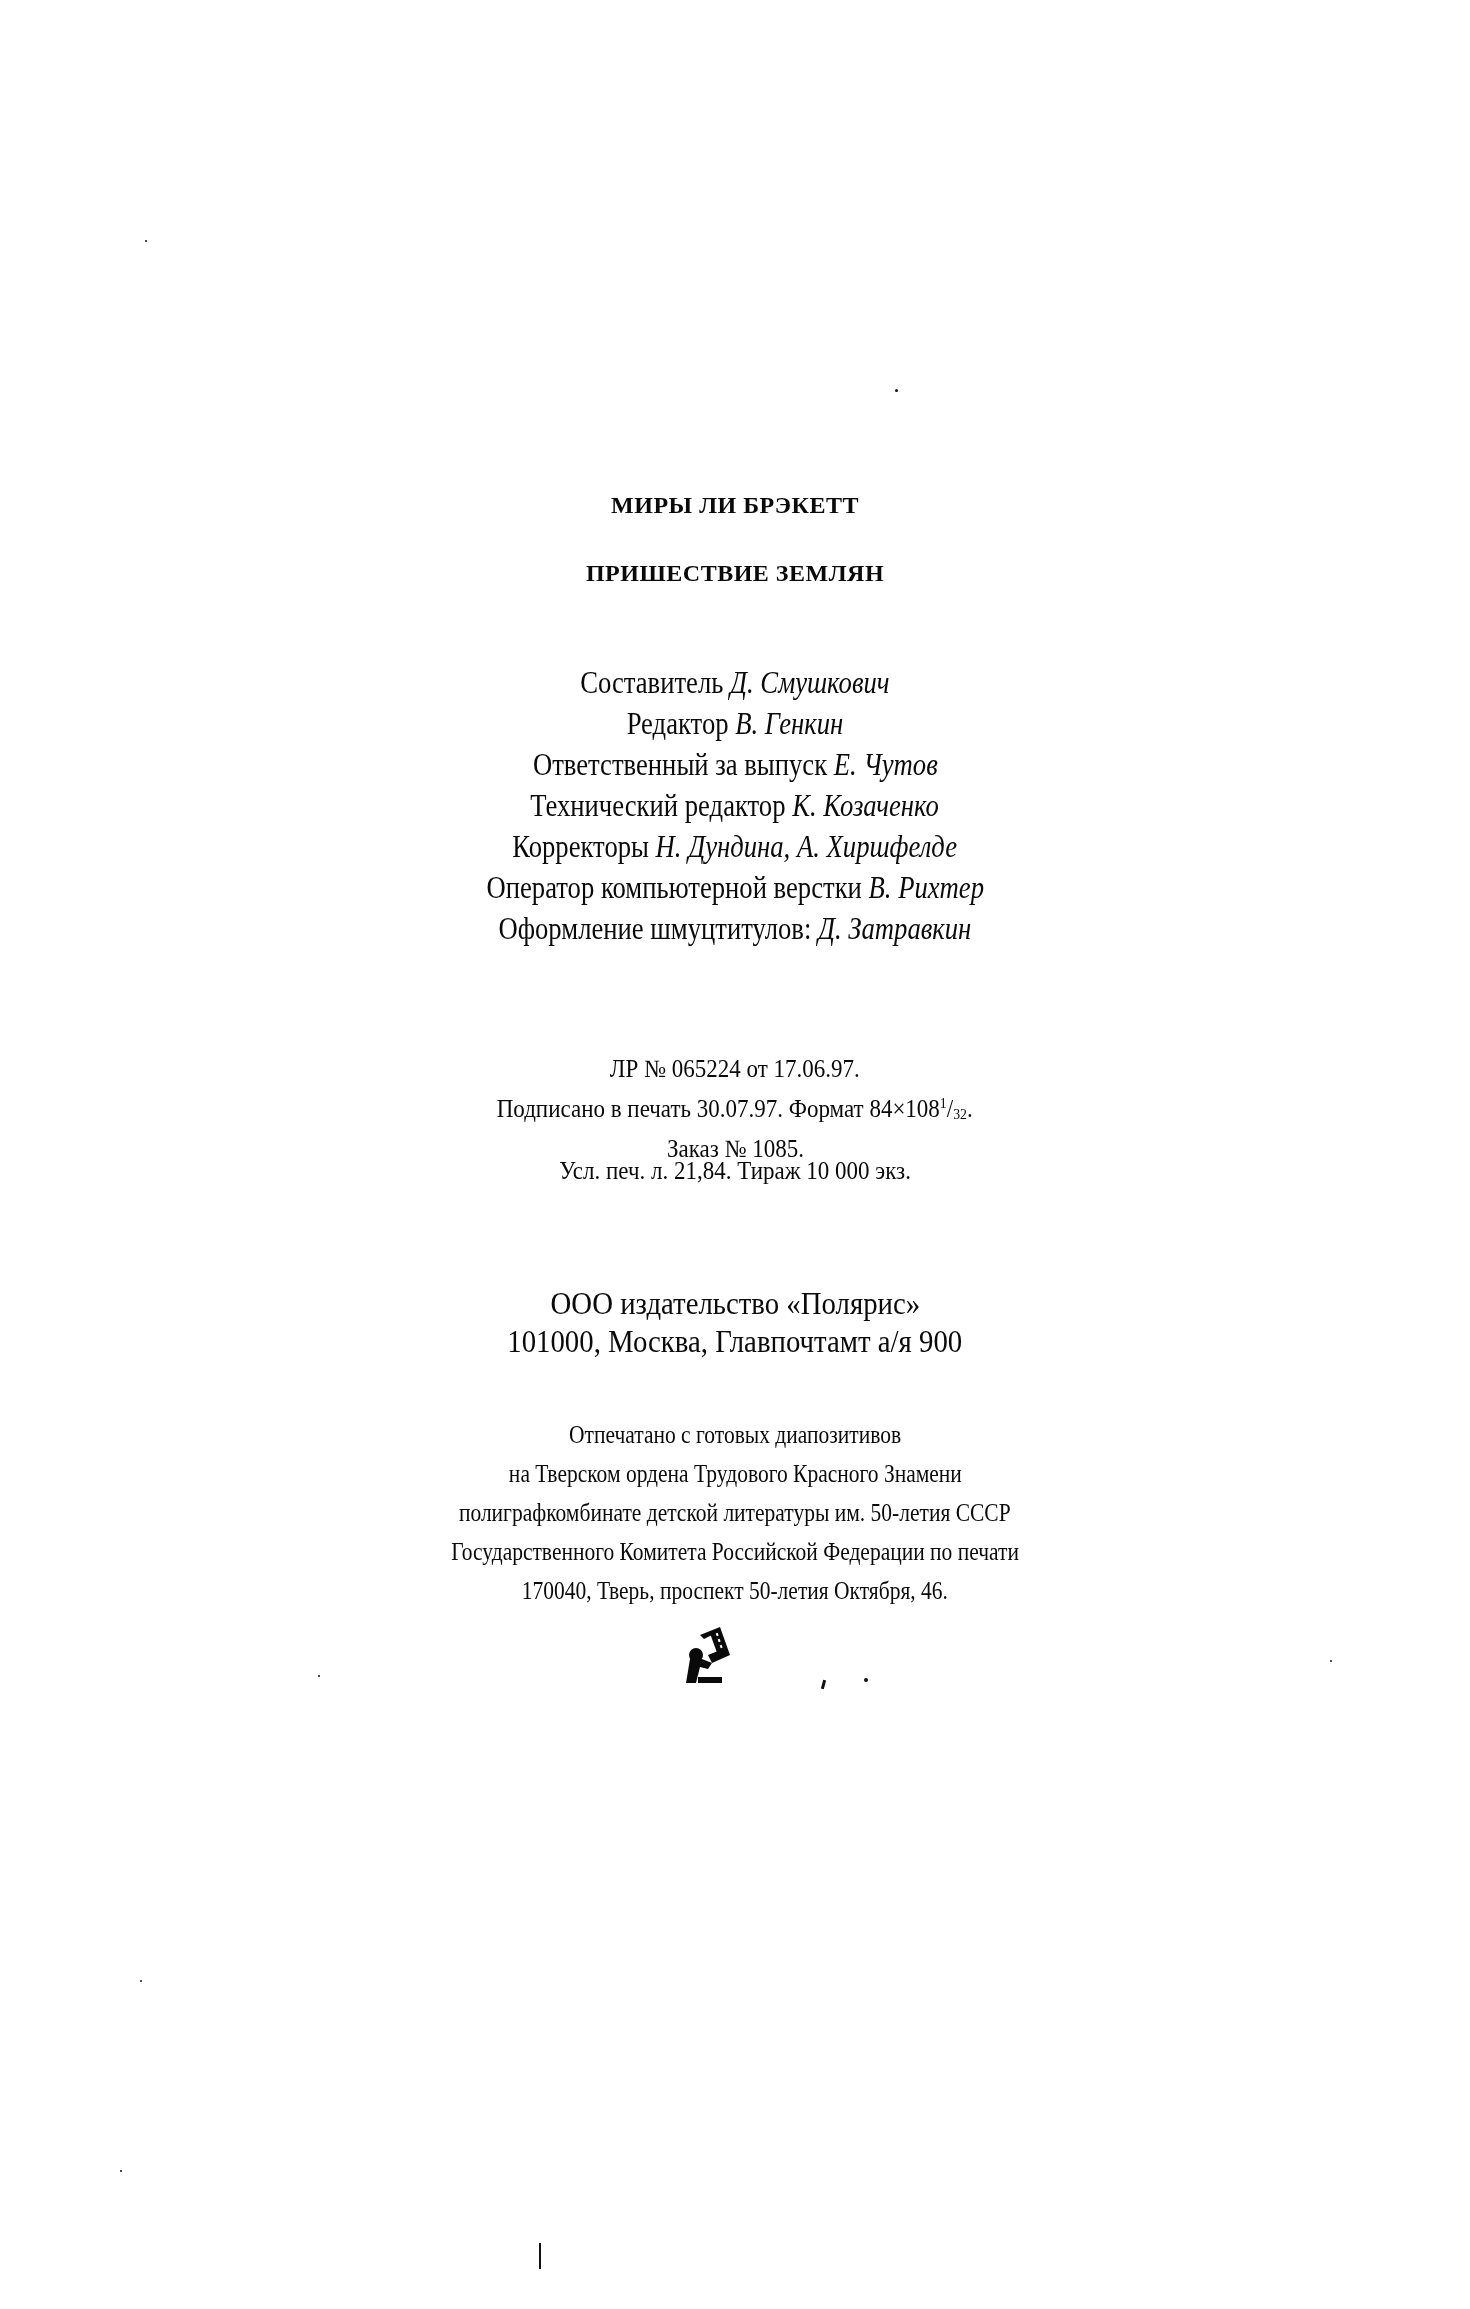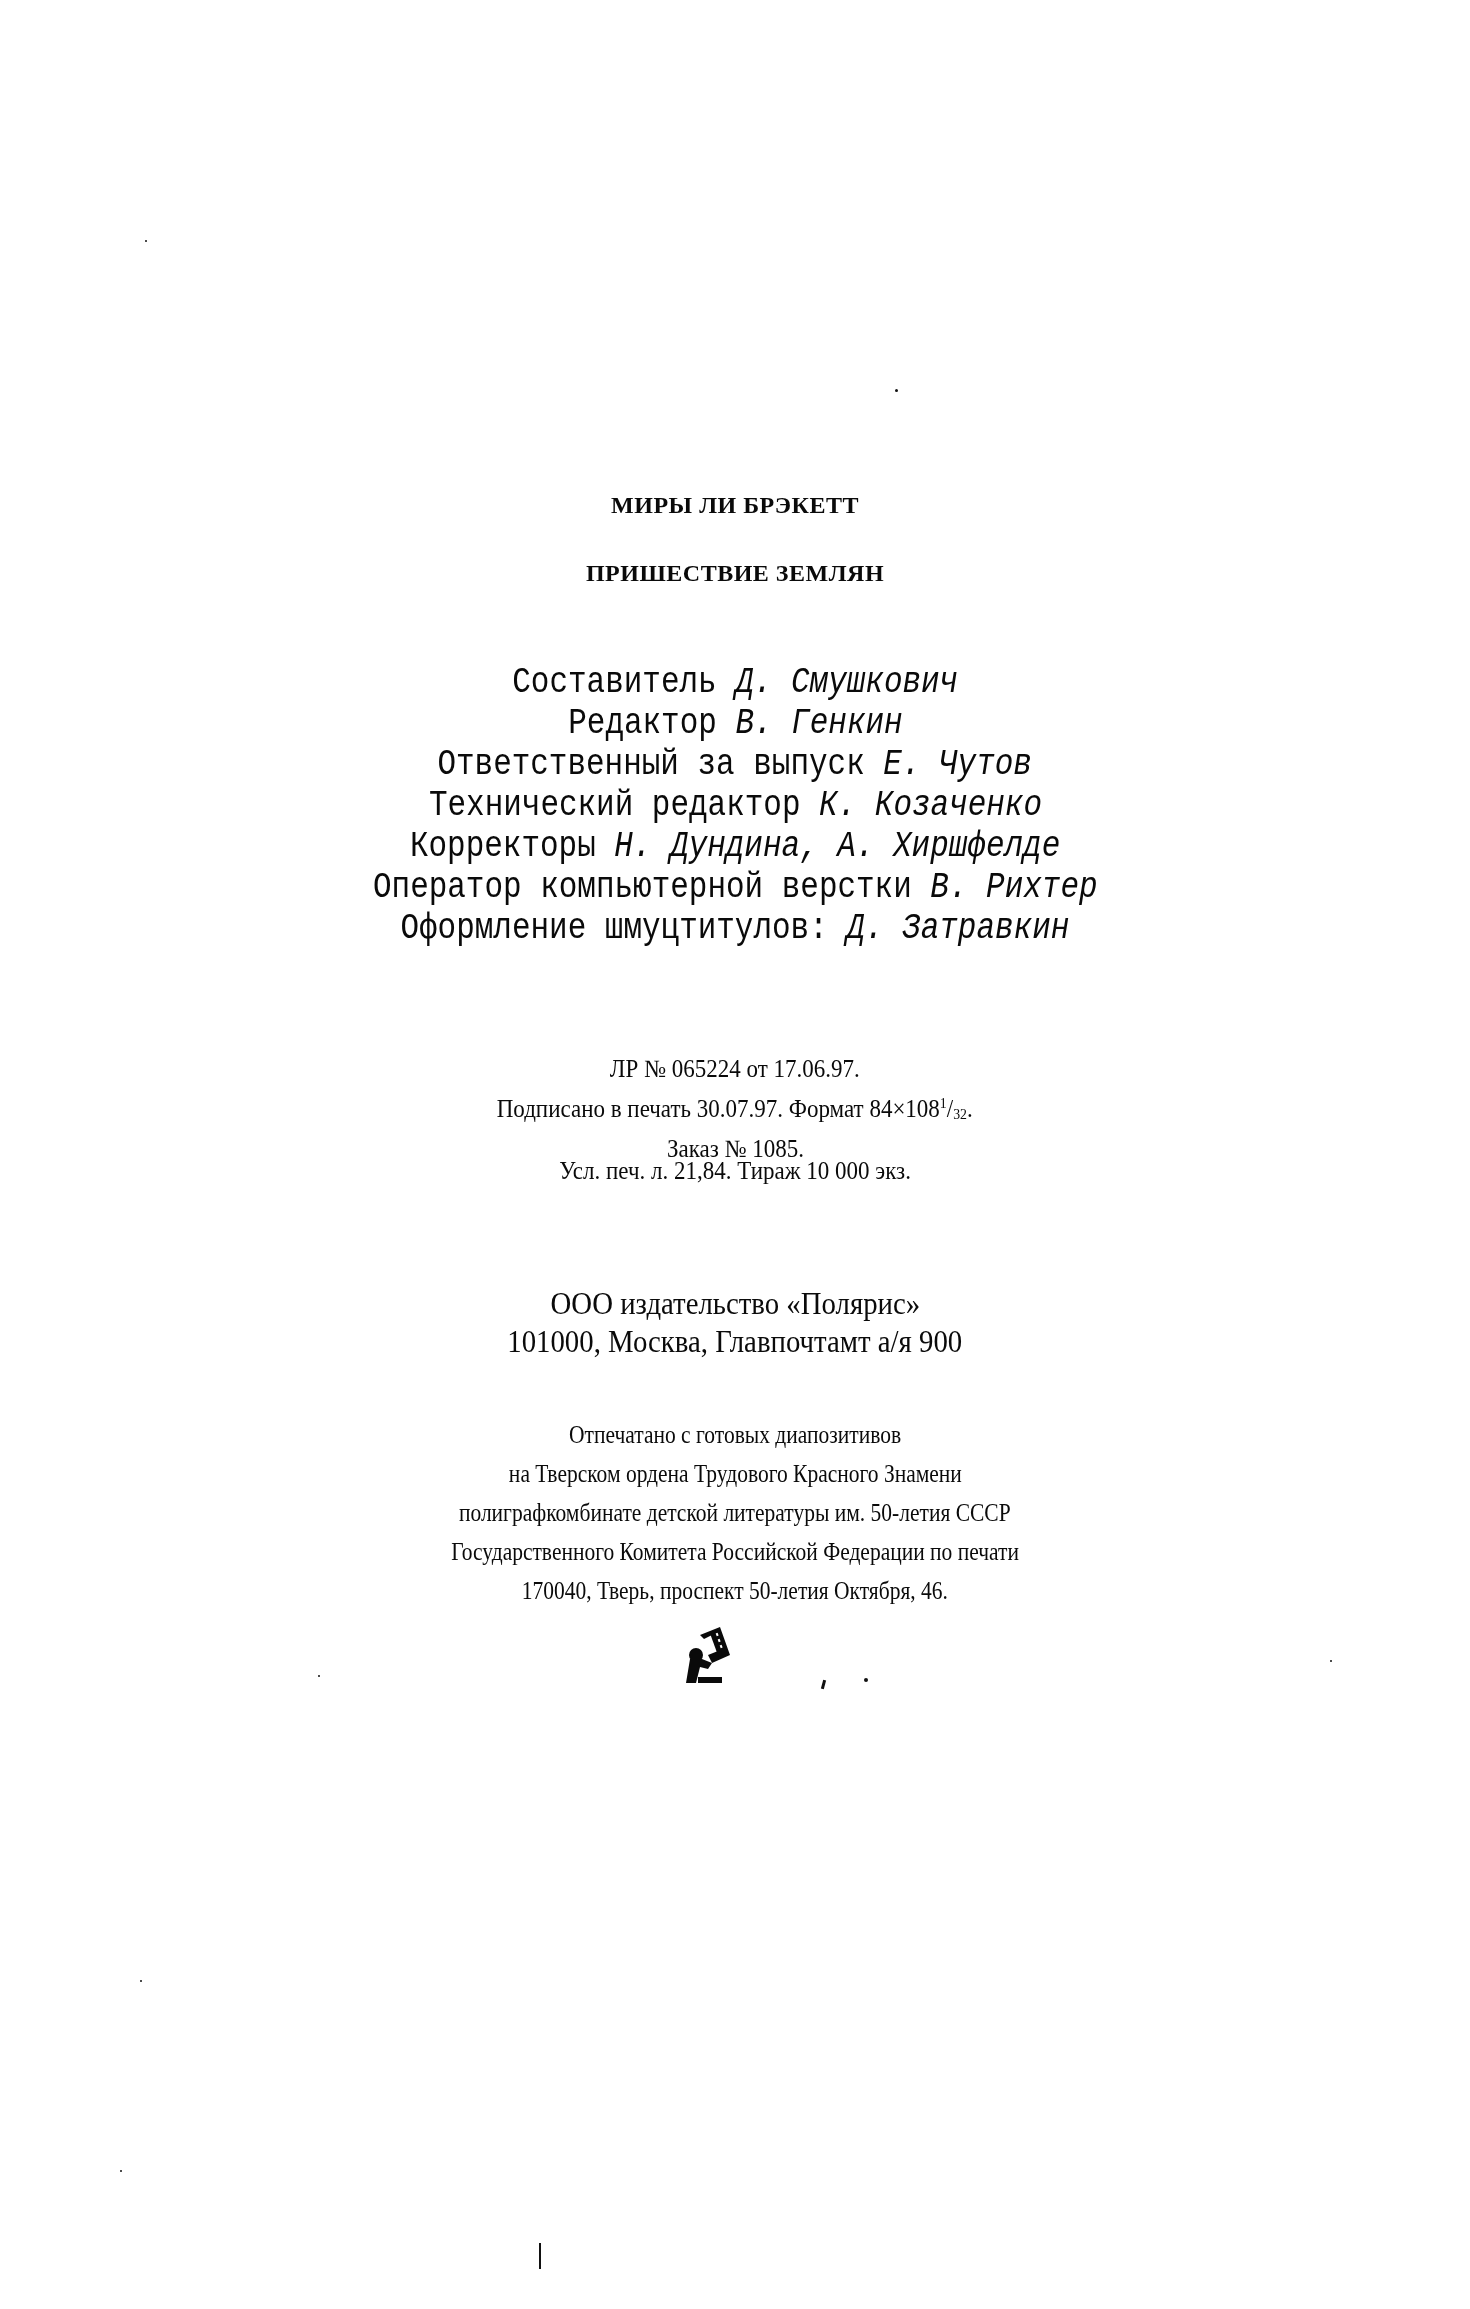--- a/index.html
+++ b/index.html
@@ -4,21 +4,21 @@
 <style>
   html, body { margin: 0; padding: 0; background: #ffffff; }
   body { width: 1470px; height: 2309px; position: relative; overflow: hidden;
          font-family: "Liberation Serif", "DejaVu Serif", serif; color: #0a0a0a; }
   .page { position: absolute; left: 0; top: 0; width: 1470px; height: 2309px; background: #fff; }
   .line { position: absolute; left: 0; width: 1470px; text-align: center; white-space: nowrap; }
   .line > span.inner { display: inline-block; transform-origin: center center; }
   .title { font-weight: bold; font-size: 24px; letter-spacing: 0.5px; }
   .title1 { top: 492px; }
   .title2 { top: 560px; text-align: center; }
-  .credit { font-size: 36px; line-height: 41px; font-family: Liberation Mono, monospace; }
+  .credit { font-size: 31px; line-height: 41px; }
   .credit .inner { transform: scaleX(0.86); }
   .credit em { font-style: italic; }
   .imprint { font-size: 25px; font-weight: normal; line-height: 34px; }
   .imprint .inner { transform: scaleX(0.92); }
   .imprint sup { font-size: 15px; vertical-align: 9px; }
   .imprint sub { font-size: 15px; vertical-align: -2px; }
   .pub { font-size: 32px; line-height: 40px; }
   .pub .inner { transform: scaleX(0.9); }
   .printer { font-size: 25px; line-height: 39.5px; }
   .printer .inner { transform: scaleX(0.86); }

